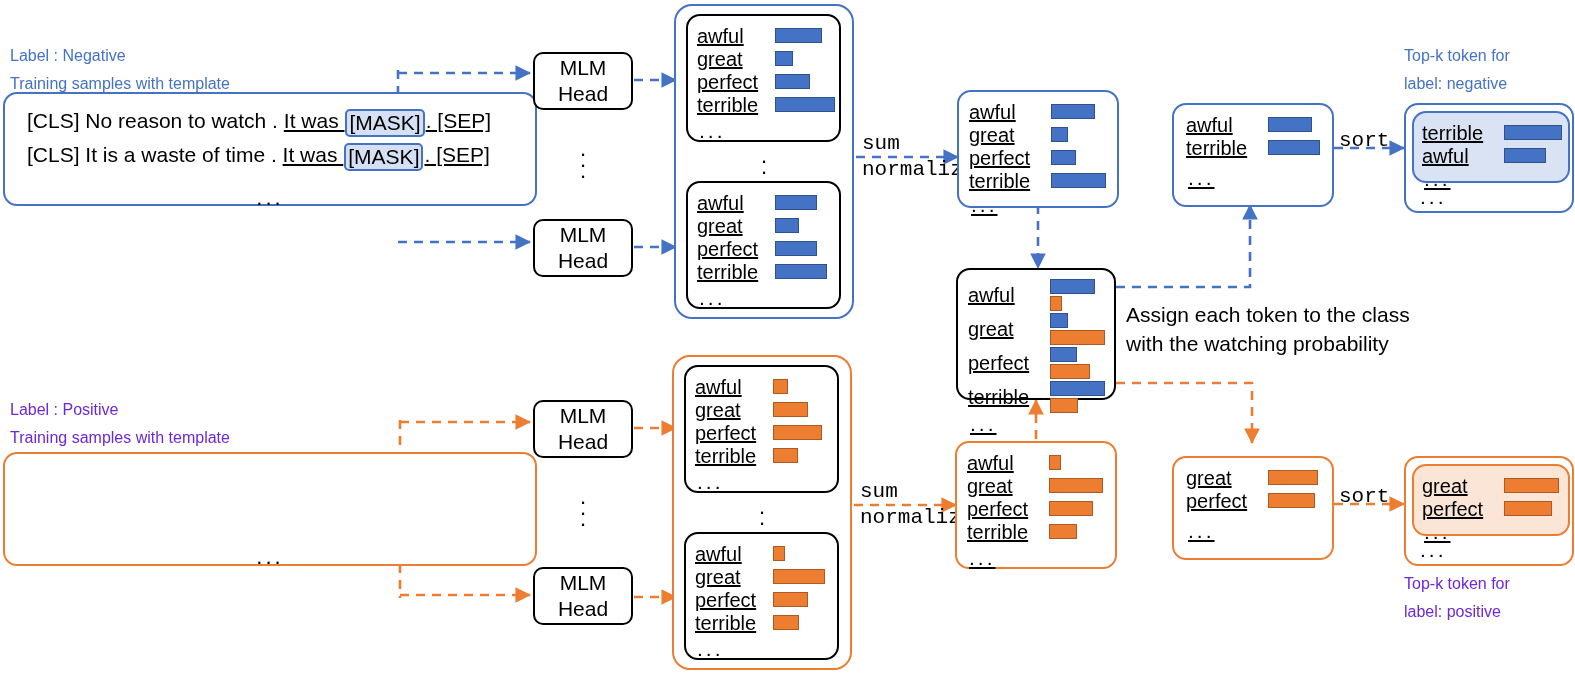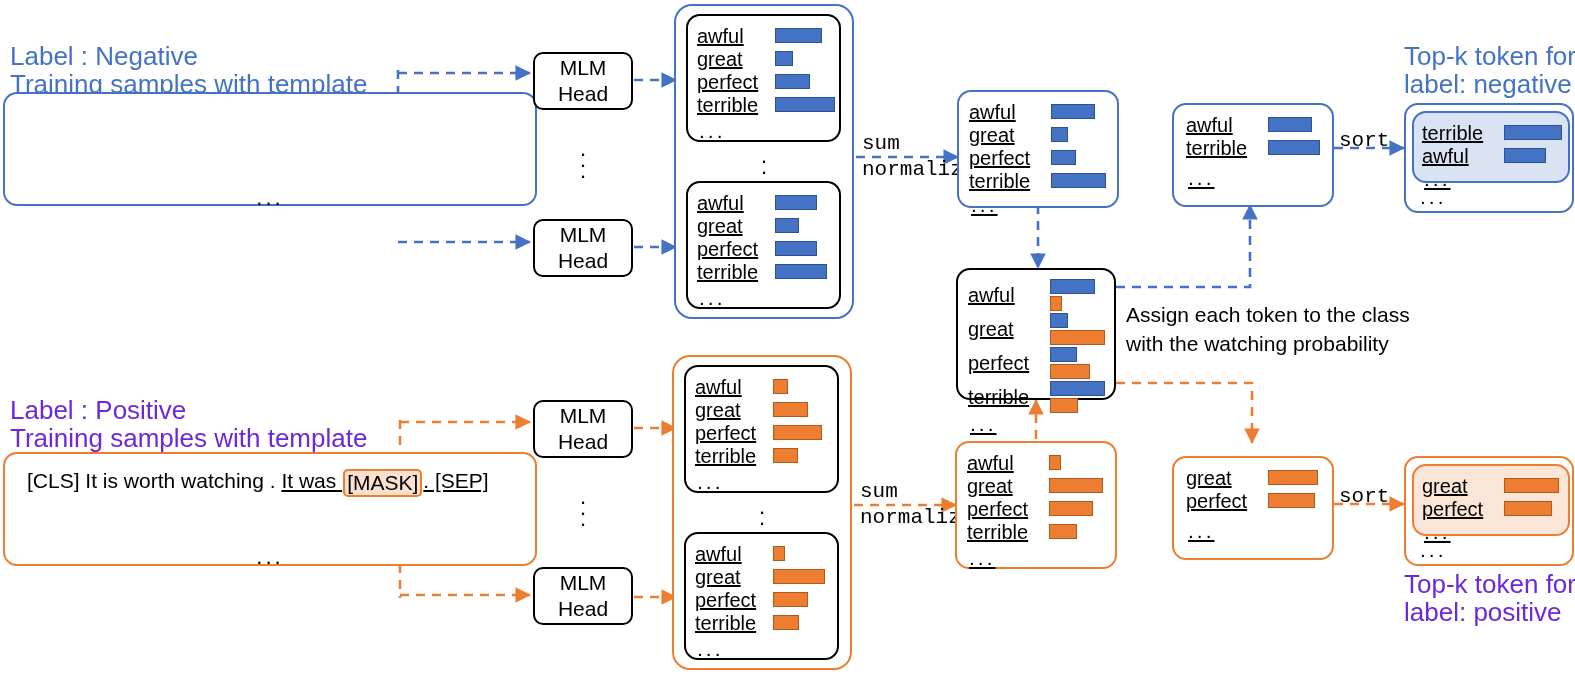--- a/index.html
+++ b/index.html
@@ -1,21 +1,21 @@
 <!DOCTYPE html>
 <html><head>
 <meta charset="utf-8">
 <style>
   html,body{margin:0;padding:0;background:#ffffff;}
   body{width:1575px;height:676px;position:relative;overflow:hidden;
        font-family:"Liberation Sans","DejaVu Sans",sans-serif;color:#000;}
   .abs{position:absolute;box-sizing:border-box;}
 
   
-  .lbl-head{font-size:26px;line-height:28px;white-space:pre-line;}
+  .lbl-head{font-size:16px;line-height:28px;white-space:pre-line;}
   .blue-txt{color:#4472C4;}
   .orange-txt{color:#6d28d9;}
 
   
   .rbox{border-radius:14px;border:2px solid #000;background:#fff;}
   .rbox.blue{border-color:#4472C4;}
   .rbox.orange{border-color:#ED7D31;}
   .rbox.black{border-color:#000;}
 
   
@@ -90,20 +90,26 @@
     <path d="M1036,455 L1036,400" marker-end="url(#ao)"></path>
     <path d="M1116,383 L1252,383 L1252,443" marker-end="url(#ao)"></path>
     <path d="M1334,504 L1404,504" marker-end="url(#ao)"></path>
   </g>
 </svg>
 
 <div class="abs lbl-head blue-txt" style="left:10px;top:42px;width:420px;">Label : Negative
 Training samples with template</div>
 
 <div class="abs rbox blue samples" style="left:3px;top:92px;width:534px;height:114px;">
+  <div class="sent">
+    <span>[CLS] No reason to watch . </span><span class="u">It was </span><span class="maskchip">[MASK]</span><span class="u">. [SEP]</span>
+  </div>
+  <div class="sent">
+    <span>[CLS] It is a waste of time . </span><span class="u">It was </span><span class="maskchip">[MASK]</span><span class="u">. [SEP]</span>
+  </div>
 </div>
 <div class="abs dots-c" style="left:3px;top:183px;width:534px;">...</div>
 
 <div class="abs mlm" style="left:533px;top:52px;width:100px;height:58px;">
   <span style="white-space:pre-line;text-align:center;">MLM
 Head</span>
 </div>
 <div class="abs vdots" style="left:563px;top:143px;width:40px;">
   <div>.</div>
     <div>.</div>
@@ -249,23 +255,20 @@
   <div class="ddots" style="padding-left:12px;padding-top:0px;">...</div>
 </div>
 
 <div class="abs assign" style="left:1126px;top:300px;width:370px;">Assign each token to the class
 with the watching probability</div>
 
 <div class="abs lbl-head orange-txt" style="left:10px;top:396px;width:420px;">Label : Positive
 Training samples with template</div>
 
 <div class="abs rbox orange samples" style="left:3px;top:452px;width:534px;height:114px;">
-  <div class="sent">
-    <span>[CLS] It is worth watching . </span><span class="u">It was </span><span class="maskchip o">[MASK]</span><span class="u">. [SEP]</span>
-  </div>
 </div>
 <div class="abs dots-c" style="left:3px;top:542px;width:534px;">...</div>
 
 <div class="abs mlm" style="left:533px;top:400px;width:100px;height:58px;">
   <span style="white-space:pre-line;text-align:center;">MLM
 Head</span>
 </div>
 <div class="abs vdots" style="left:563px;top:491px;width:40px;">
   <div>.</div>
     <div>.</div>

